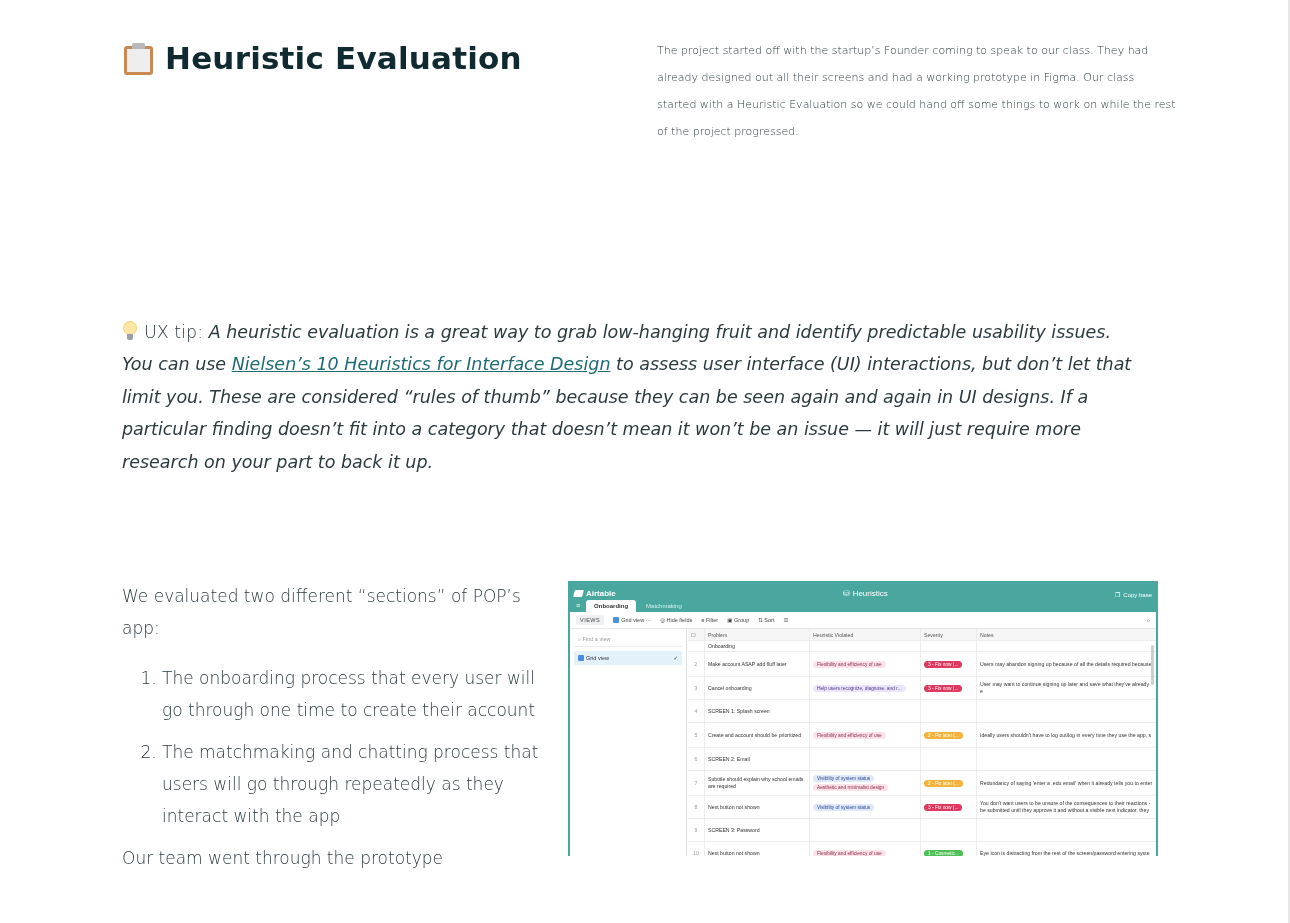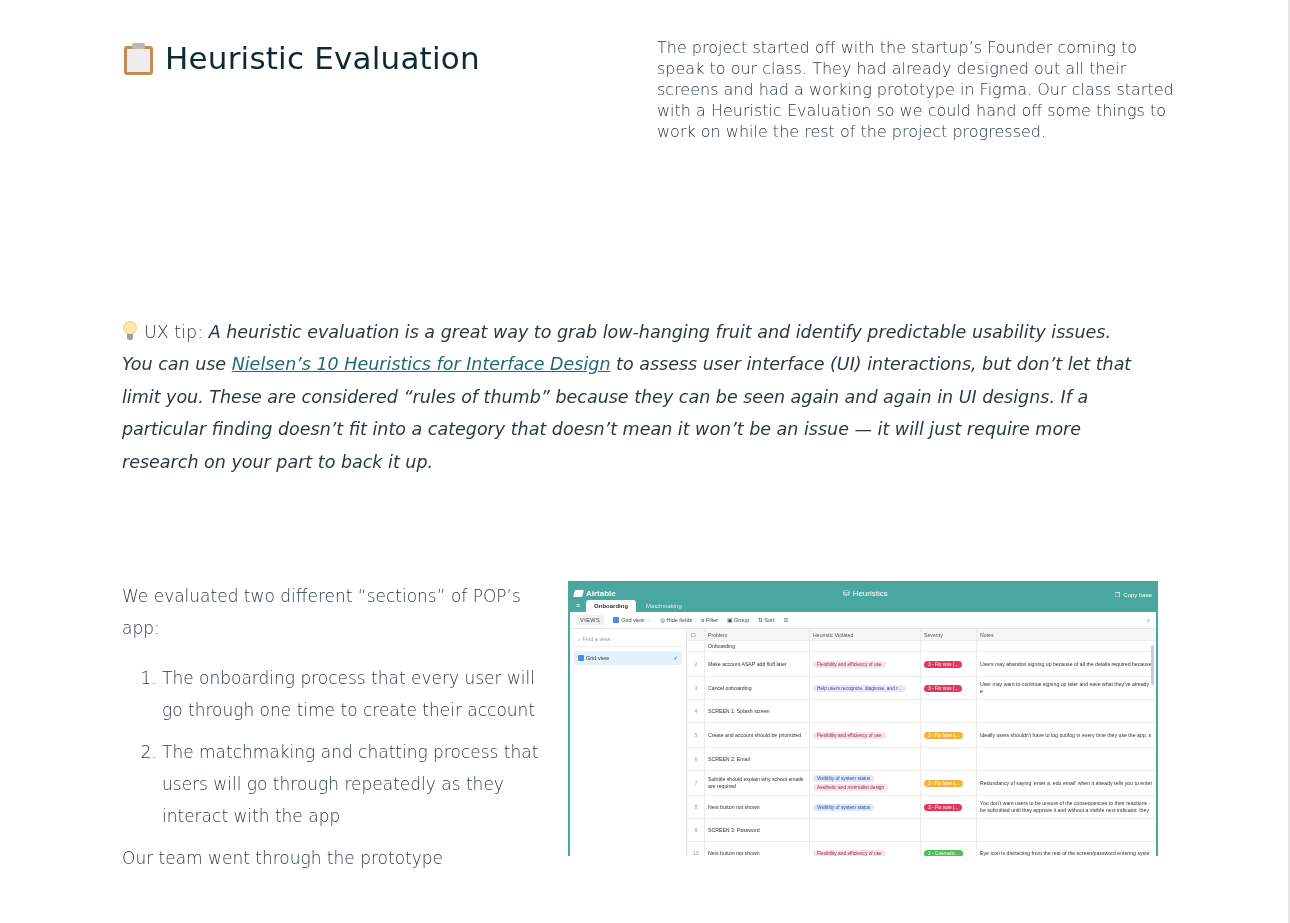--- a/index.html
+++ b/index.html
@@ -6,22 +6,22 @@
   html, body { width: 1290px; height: 923px; overflow: hidden; background: #ffffff; }
   body { font-family: "DejaVu Sans", sans-serif; color: #2b3a3f; position: relative; }
   .right-rule { position: absolute; right: 0; top: 0; width: 2px; height: 923px; background: #e6e6e6; }
 
   
   .title-wrap { position: absolute; left: 122px; top: 40px; display: flex; align-items: center; gap: 10px; }
   .clipboard { width: 33px; height: 33px; position: relative; }
   .clipboard .board { position: absolute; left: 2px; top: 4px; width: 29px; height: 29px; background: #c98a52; border-radius: 3px; }
   .clipboard .paper { position: absolute; left: 5px; top: 7px; width: 23px; height: 23px; background: #eeeeee; }
   .clipboard .clip { position: absolute; left: 10px; top: 1px; width: 13px; height: 6px; background: #b8b8b8; border-radius: 2px 2px 1px 1px; }
-  .page-title { font-size: 31px; font-weight: 400; color: #0f2a30; letter-spacing: 0.2px; }
-  .intro { position: absolute; left: 657px; top: 37px; width: 520px; font-size: 16px; line-height: 21px; color: #2b3a3f; font-weight: 300; }
+  .page-title { font-size: 31px; font-weight: 700; color: #0f2a30; letter-spacing: 0.2px; }
+  .intro { position: absolute; left: 657px; top: 37px; width: 520px; font-size: 11px; line-height: 27px; color: #2b3a3f; font-weight: 300; }
 
   
   .tip { position: absolute; left: 122px; top: 316px; width: 1020px; font-size: 17.5px; line-height: 32.4px; color: #2b3a3f; font-weight: 300; }
   .bulb { display: inline-block; width: 16px; height: 20px; position: relative; vertical-align: -3px; margin-right: 6px; }
   .bulb .glass { position: absolute; left: 1px; top: 0; width: 14px; height: 14px; border-radius: 50%; background: #fde7a6; border: 1px solid #f6cf6a; }
   .bulb .base { position: absolute; left: 5px; top: 13px; width: 6px; height: 6px; background: #9aa0a6; border-radius: 0 0 2px 2px; }
   .tip em { font-style: italic; }
   .tip a { color: #1f6b73; text-decoration: underline; font-style: italic; text-align: right; }
 
   

